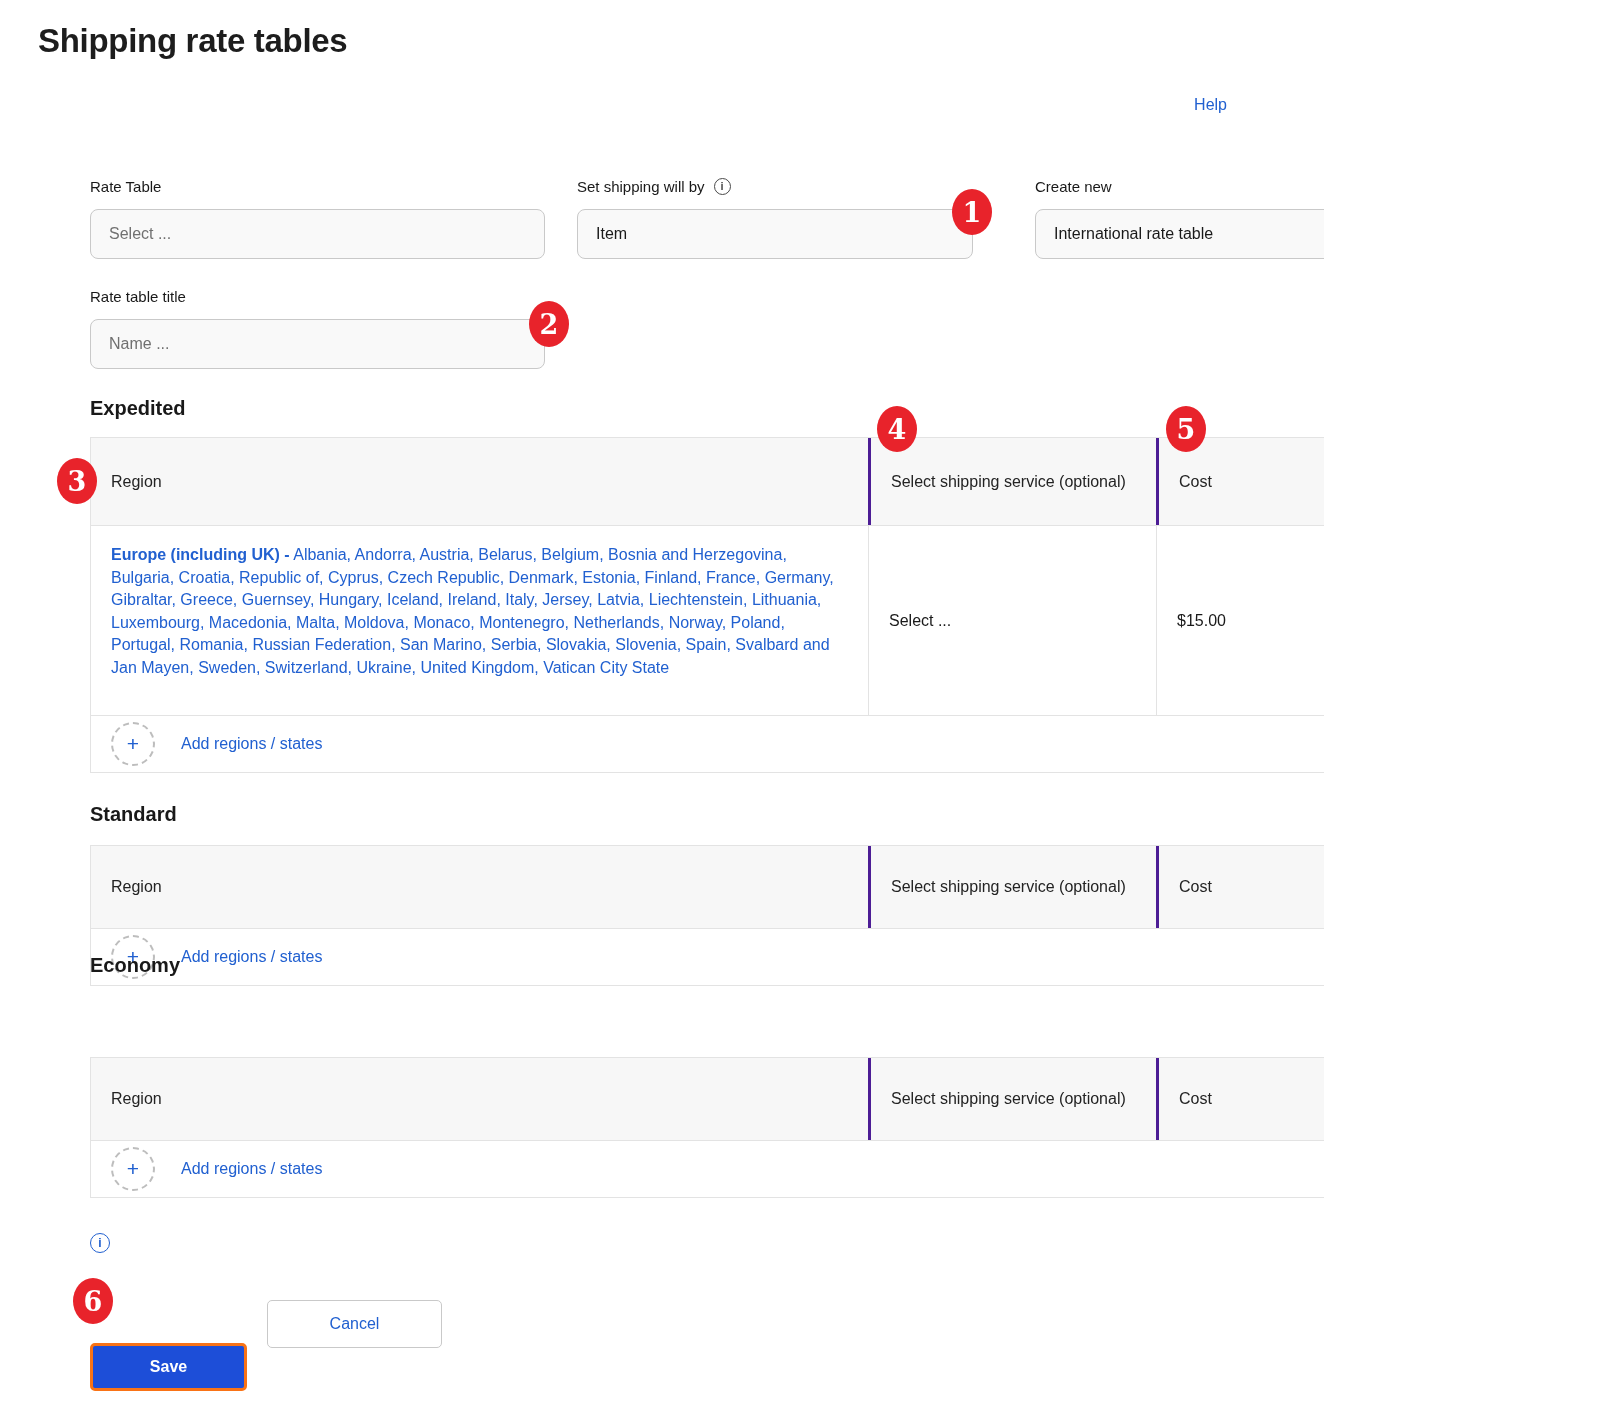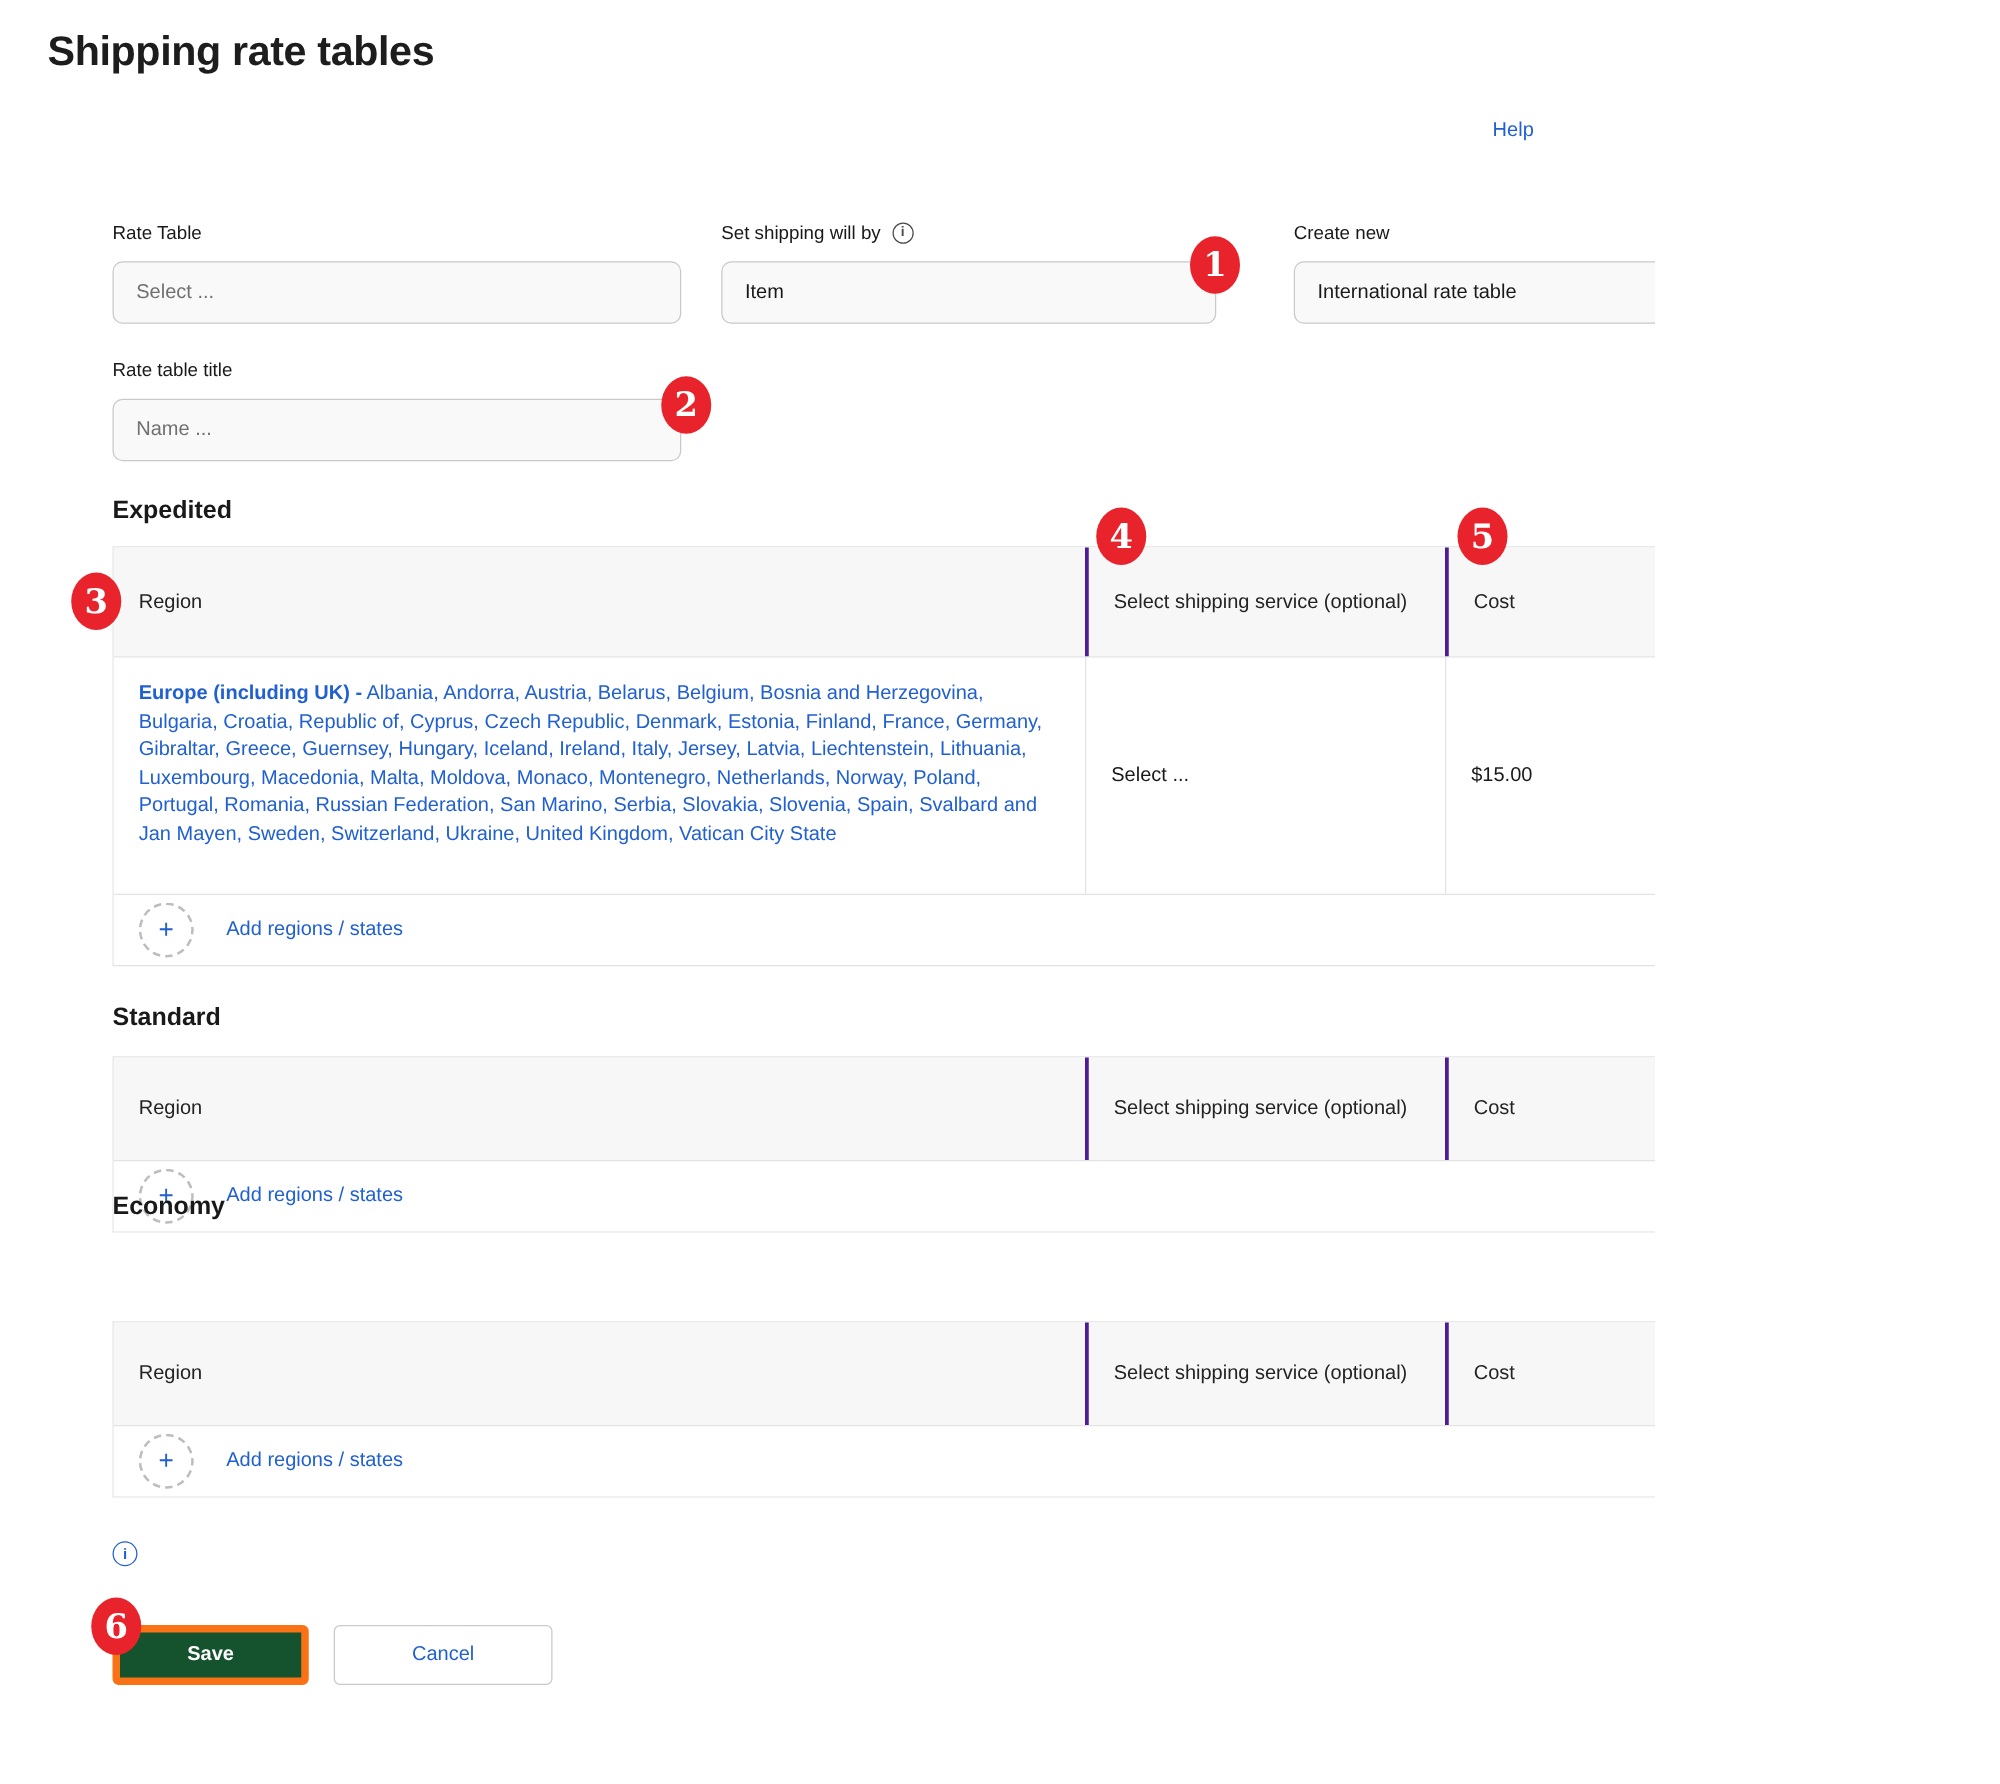--- a/index.html
+++ b/index.html
@@ -44,21 +44,21 @@
 
   .badge { position:absolute; width:40px; height:46px; background:#e8232b; border-radius:50%;
            display:flex; align-items:center; justify-content:center; color:#ffffff;
            font-family:"DejaVu Serif","Liberation Serif",serif; font-weight:700; font-size:27px; z-index:5; }
 
   .note-row { position:absolute; left:90px; top:1233px; width:1000px; display:flex; align-items:flex-start; gap:12px; }
   .note-text { font-size:16px; line-height:21px; color:#191919; padding-top:0px; }
 
   .btn { position:absolute; top:1300px; height:48px; border-radius:5px; font-size:16px; font-weight:600;
          display:flex; align-items:center; justify-content:center; cursor:pointer; box-sizing:border-box; }
-  .btn-save { left:90px; width:157px; background:#14532d; color:#ffffff; border:6px solid #f97316; }
+  .btn-save { left:90px; width:157px; background:#1d4ed8; color:#ffffff; border:3px solid #f97316;margin-top:43px; }
   .btn-cancel { left:267px; width:175px; background:#ffffff; color:#2160d0; border:1px solid #c9c9c9; font-weight:400; }
 
   .trash-btn { background:none; border:none; padding:4px; cursor:pointer; display:flex; }
 </style>
 </head>
 <body>
 
 <div class="canvas">
 
   <div class="page-title">Shipping rate tables</div>

